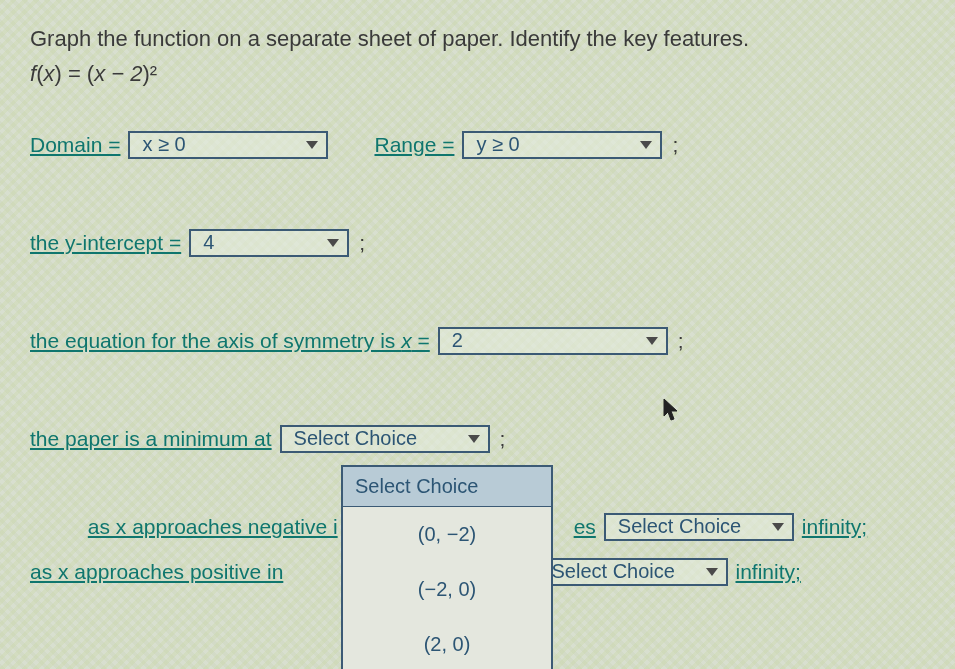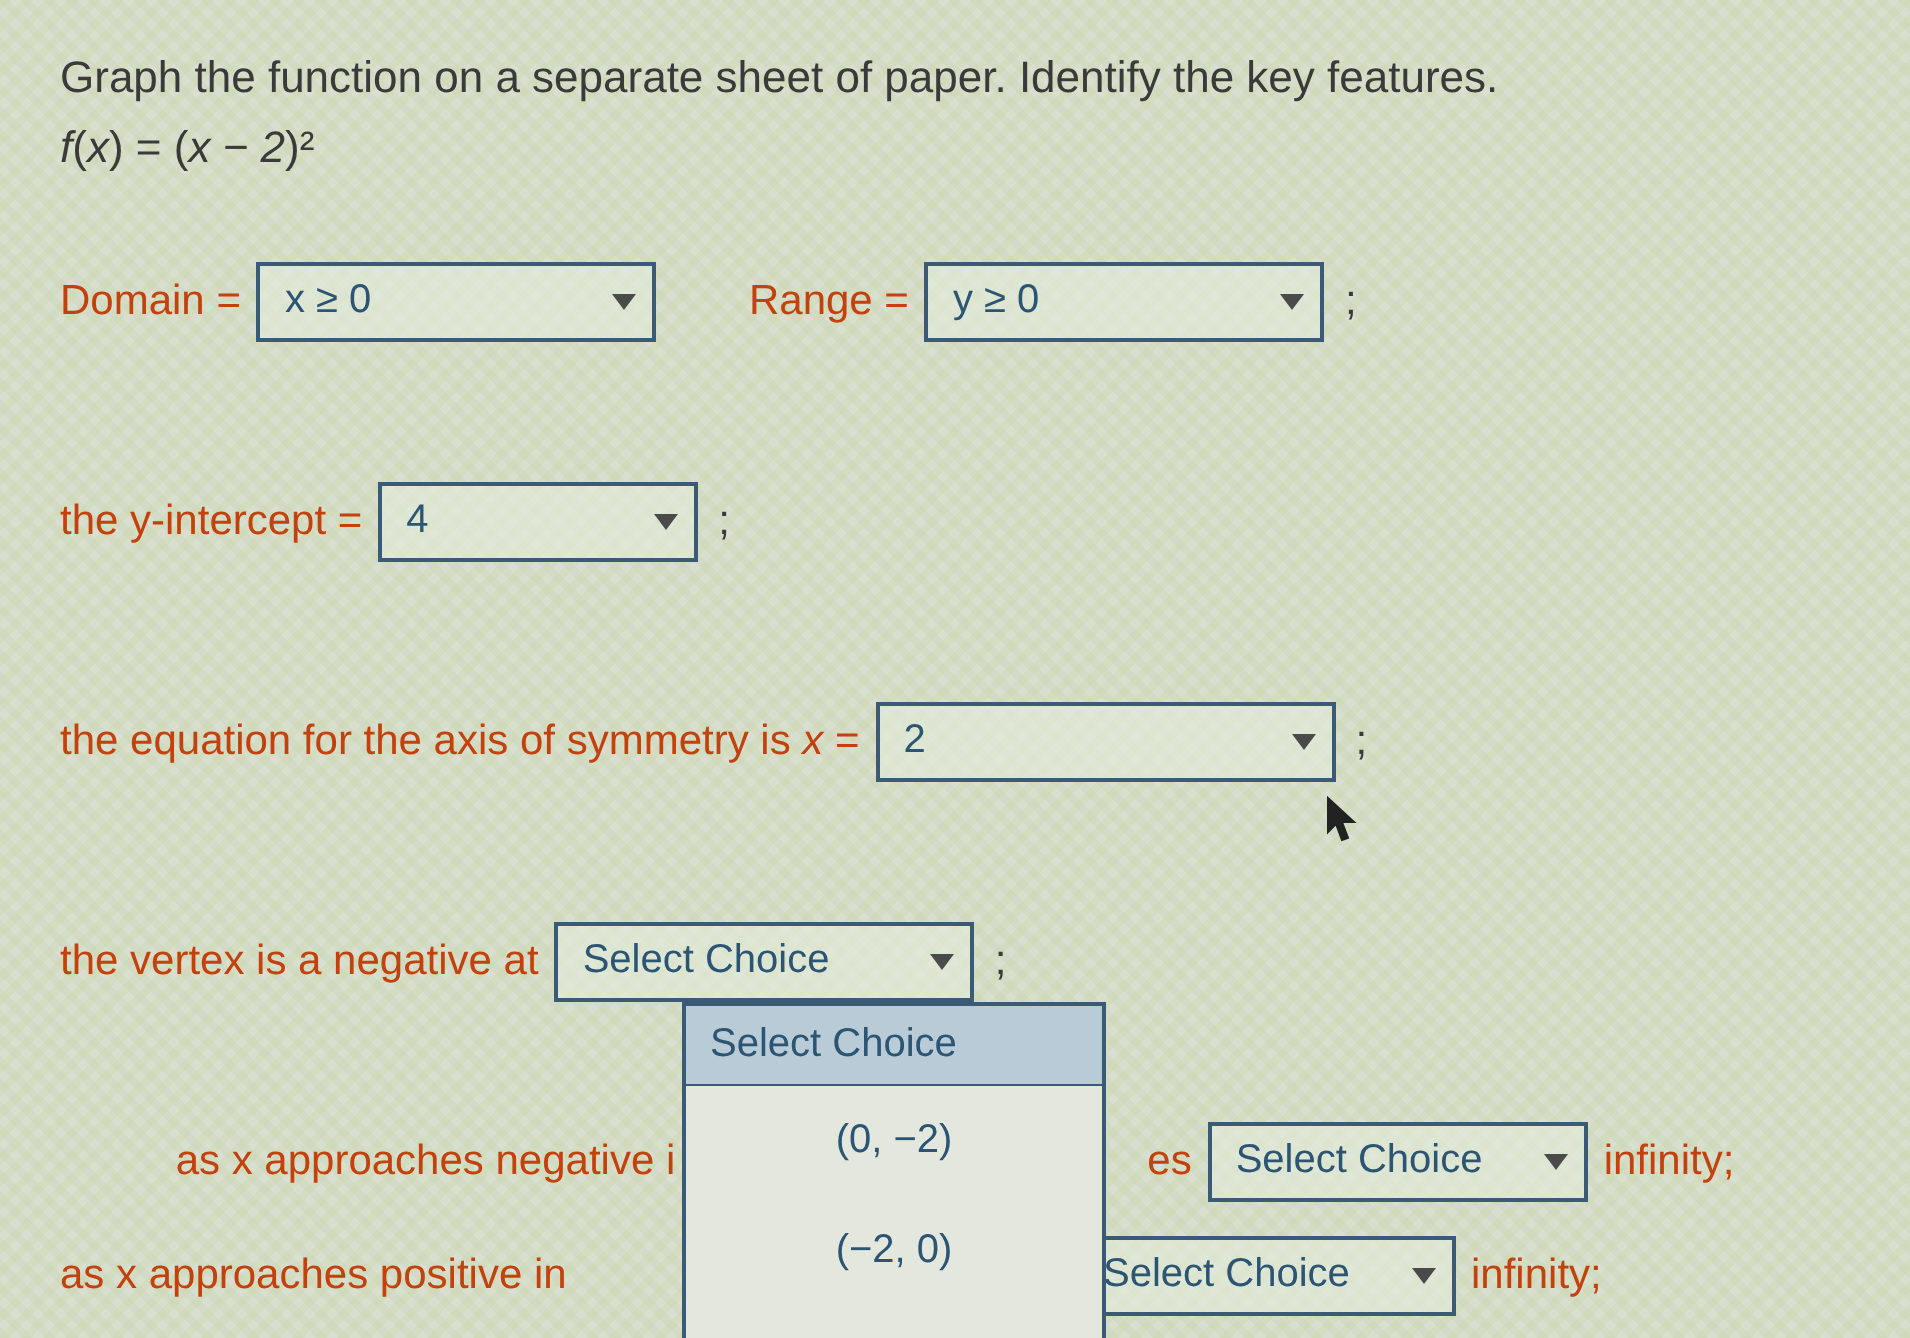--- a/index.html
+++ b/index.html
@@ -14,30 +14,30 @@
       padding: 24px 30px;
       color: #3a3a3a;
       position: relative;
     }
     .instr { font-size: 22px; line-height: 1.4; }
     .formula { font-size: 22px; font-style: italic; margin-top: 6px; }
     .formula .fn { font-style: italic; }
     .formula .nonit { font-style: normal; }
     .row { display: flex; align-items: center; gap: 8px; margin-top: 44px; font-size: 21px; flex-wrap: nowrap; }
     .row2 { margin-top: 70px; }
-    .label { color: #c2410c; }
+    .label { color: #0f766e; text-decoration: underline; }
     .selectbox {
       display: inline-flex;
       align-items: center;
       justify-content: space-between;
       border: 2px solid #3b5a75;
       background: rgba(230,236,222,0.55);
       padding: 6px 8px 6px 12px;
       min-width: 190px;
-      height: 40px;
+      height: 28px;
       color: #2c5574;
       font-size: 20px;
       cursor: pointer;
     }
     .selectbox.small { min-width: 160px; }
     .selectbox.mid { min-width: 200px; }
     .selectbox.wide { min-width: 230px; }
     .caret {
       width: 0; height: 0;
       border-left: 6px solid transparent;
@@ -117,21 +117,21 @@
     <span>the equation for the axis of symmetry is </span><span class="italicx">x</span><span> =</span>
   </span>
   <div class="selectbox wide">
     <span>2</span>
     <span class="caret"></span>
   </div>
   <span class="semi">;</span>
 </div>
 
 <div class="row row2 behind">
-  <span class="label">the vertex is a negative at</span>
+  <span class="label">the paper is a minimum at</span>
   <div class="selectbox mid" style="min-width:210px;">
     <span>Select Choice</span>
     <span class="caret"></span>
   </div>
   <span class="semi">;</span>
 
   <div class="dropdown" style="left:311px; top:40px;">
     <div class="head">Select Choice</div>
     <div class="opt">(0, −2)</div>
     <div class="opt">(−2, 0)</div>

